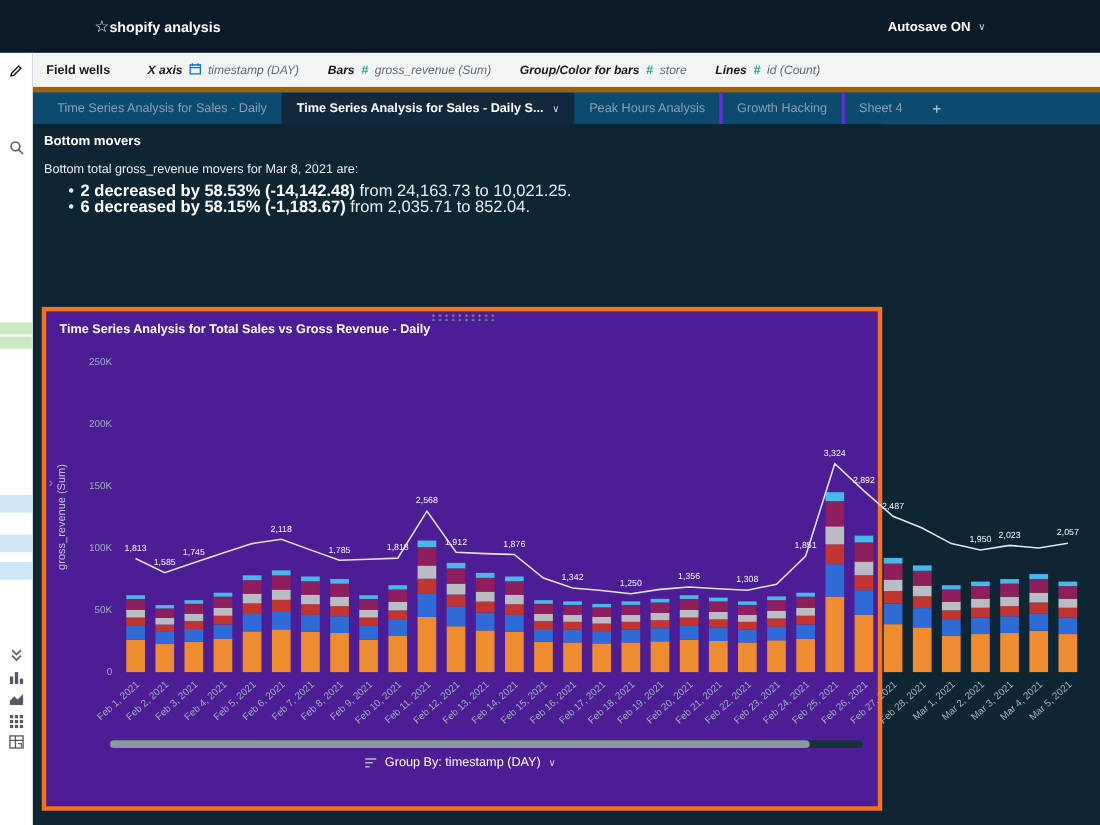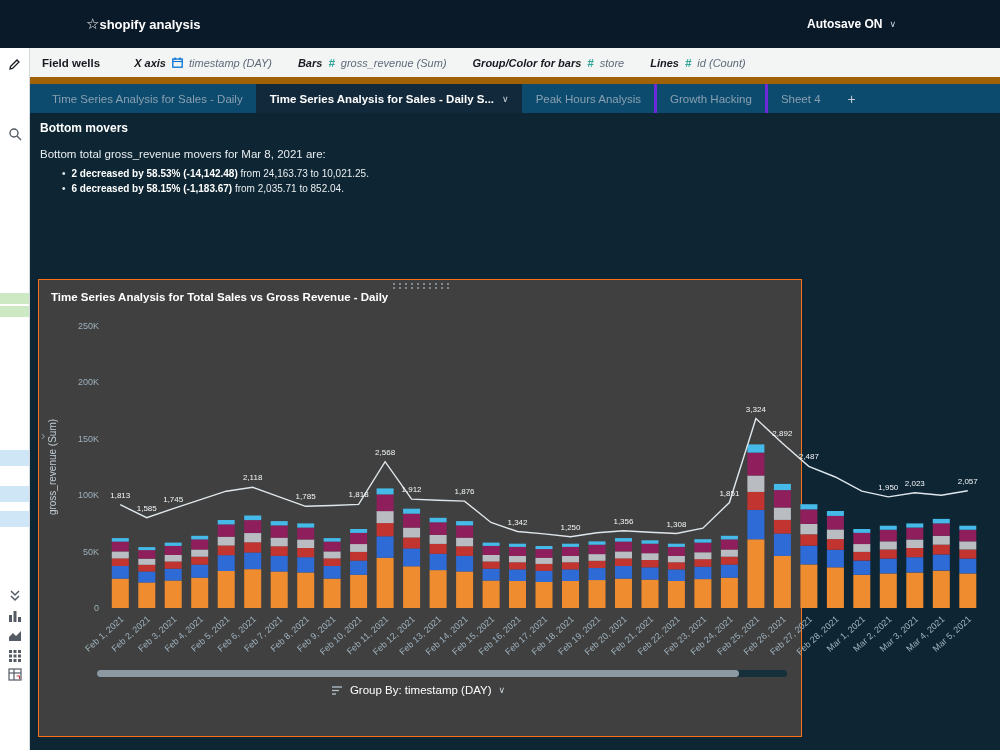--- a/index.html
+++ b/index.html
@@ -31,21 +31,21 @@
     background:#ffffff; border-right:1px solid #d5d9dd;
   }
   .sidebar .icn { position:absolute; left:0; width:30px; display:flex; justify-content:center; cursor:pointer; }
   .sidebar .blk { position:absolute; left:0; width:29px; }
   .blk.green { background:#cde9c4; }
   .blk.blue  { background:#cfe6f6; }
 
   
   .fieldwells {
     position:absolute; left:30px; top:48px; width:970px; height:36px;
-    background:#f3f4f4; border-bottom:7px solid #a16207;
+    background:#f3f4f4; border-bottom:5px solid #a16207;
     display:flex; align-items:center; padding-left:12px; white-space:nowrap; overflow:hidden;
   }
   .fw-title { font-size:11.5px; font-weight:bold; color:#16191f; margin-right:34px; }
   .well { display:flex; align-items:center; gap:6px; margin-right:26px; cursor:pointer;font-style:italic; }
   .well .wlabel { font-size:11px; font-weight:bold; color:#16191f; }
   .well .wvalue { font-size:11px; color:#5f6b7a;text-align:center; }
   .hashglyph { color:#2ea597; font-weight:bold; font-size:11.5px; }
 
   
   .tabbar {
@@ -66,28 +66,28 @@
   .tab-add { display:flex; align-items:center; padding:0 14px; color:#c3ced6; font-size:14px; cursor:pointer; }
 
   
   .canvas { position:absolute; left:30px; top:113px; width:774px; height:637px; background:#0e2633; }
 
   
   .insight { position:absolute; left:10px; top:8px; width:950px; }
   .insight-title { font-size:12px; font-weight:bold; color:#ffffff; margin-bottom:13px; }
   .insight-intro { font-size:11.5px; color:#e8edf0; margin-bottom:6px; }
   .insight-bullets { margin-left:22px; }
-  .ibullet { font-size:10px; color:#e8edf0; line-height:15px; }
+  .ibullet { font-size:15px; color:#e8edf0; line-height:15px; }
   .ibullet .dot { margin-right:6px; }
   .ibullet .b { font-weight:bold; color:#ffffff; }
 
   
   .chart-panel {
     position:absolute; left:8px; top:166px; right:2px; height:458px;
-    border:1px solid #f97316; background:#404040;
+    border:4px solid #f97316; background:#4c1d95;
   }
   .drag-dots {
     position:absolute; top:2px; left:50%; transform:translateX(-50%);
     width:58px; height:7px; cursor:grab;
     background-image: radial-gradient(circle, #7e8b94 1px, transparent 1.2px);
     background-size: 6px 4px;
   }
   .chart-title { position:absolute; left:12px; top:11px; font-size:11.5px; font-weight:bold; color:#ffffff; }
   .expand-chev { position:absolute; left:2px; top:148px; color:#7f909c; font-size:13px; cursor:pointer; }
   .chart-svg { position:absolute; left:4px; top:32px; }

